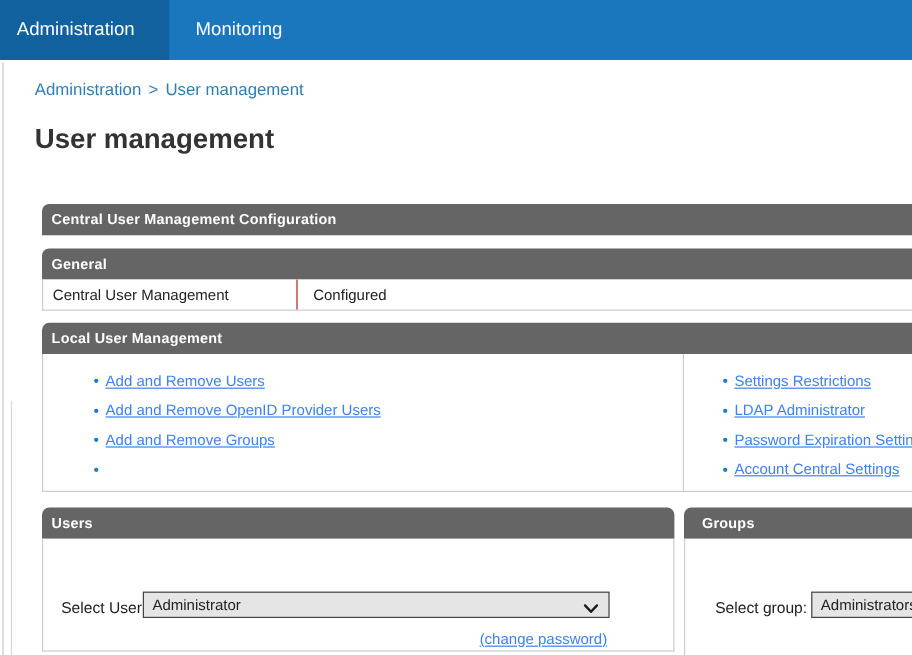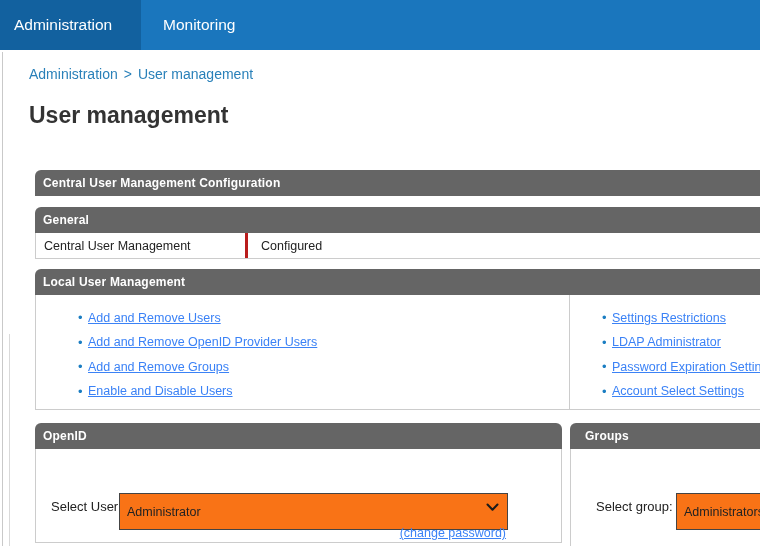--- a/index.html
+++ b/index.html
@@ -24,21 +24,21 @@
   .page-title { position:absolute; left:29px; top:102px; font-size:23px; font-weight:bold; color:#333333; }
   
   .bar { height:26px; background:#656565; color:#ffffff; font-size:12px; font-weight:bold;
          line-height:26px; padding-left:8px; letter-spacing:.2px;
          border-radius:6px 6px 0 0; }
   .wide { position:absolute; left:35px; width:860px; }
   .bar-cumc { top:170px; }
   .bar-general { top:207px; }
   .general-row { top:233px; height:26px; background:#fff; display:flex;
                  border-left:1px solid #cccccc; border-bottom:1px solid #cccccc; font-size:12.5px; }
-  .gcell1 { width:212px; border-right:3px solid #b91c1c; display:flex; align-items:center; padding-left:8px;text-align:right; }
+  .gcell1 { width:212px; border-right:1px solid #b91c1c; display:flex; align-items:center; padding-left:8px;text-align:right; }
   .gcell2 { flex:1; display:flex; align-items:center; padding-left:13px; }
   .bar-lum { top:269px; }
   .lum-content { top:295px; height:115px; background:#fff; display:flex;
                  border-left:1px solid #cccccc; border-bottom:1px solid #cccccc; }
   .lum-left  { width:534px; border-right:1px solid #cccccc; }
   .lum-right { flex:1; }
   ul.linklist { list-style:none; padding-top:16px; }
   .lum-left  ul.linklist { padding-left:42px; }
   .lum-right ul.linklist { padding-left:32px; }
   ul.linklist li { height:13px; margin-bottom:11.5px; font-size:12.5px; display:flex; align-items:center; }
@@ -49,21 +49,21 @@
   .users-card  { left:35px;  width:527px; }
   .groups-card { left:570px; width:330px; }
   .card .bar { border-radius:6px 6px 0 0; }
   .groups-card .bar { padding-left:15px; border-radius:6px 0 0 0; }
   .card-body { position:relative; background:#fff; }
   .users-card  .card-body { height:94px; border-left:1px solid #cccccc; border-right:1px solid #cccccc; border-bottom:1px solid #cccccc; }
   .groups-card .card-body { height:97px; border-left:1px solid #cccccc; }
   .sel-label { position:absolute; top:50px; font-size:13px; color:#222; }
   .users-card  .sel-label { left:15px; }
   .groups-card .sel-label { left:25px; }
-  .selectbox { position:absolute; top:44px; height:37px; background:#f97316; border:1px solid #444444;
+  .selectbox { position:absolute; top:44px; height:22px; background:#e5e5e5; border:1px solid #444444;
                font-size:12.5px; display:flex; align-items:center; padding-left:7px; cursor:pointer; }
   .users-card  .selectbox { left:83px; width:389px; }
   .groups-card .selectbox { left:105px; width:220px; }
   .chev { position:absolute; right:8px; top:7px; }
   .chg-pwd { position:absolute; top:77px; right:55px; font-size:12.5px; }
 </style>
 </head>
 <body>
 
 <div class="topbar">
@@ -103,48 +103,47 @@
       <li>
           <span class="bullet">•</span>
           <a class="link">Add and Remove OpenID Provider Users</a>
         </li>
       <li>
           <span class="bullet">•</span>
           <a class="link">Add and Remove Groups</a>
         </li>
       <li>
           <span class="bullet">•</span>
-          <a class="link">Enable and Disable Users</a>
         </li>
     </ul>
   </div>
   <div class="lum-right">
     <ul class="linklist">
       <li>
           <span class="bullet">•</span>
           <a class="link">Settings Restrictions</a>
         </li>
       <li>
           <span class="bullet">•</span>
           <a class="link">LDAP Administrator</a>
         </li>
       <li>
           <span class="bullet">•</span>
           <a class="link">Password Expiration Settings</a>
         </li>
       <li>
           <span class="bullet">•</span>
-          <a class="link">Account Select Settings</a>
+          <a class="link">Account Central Settings</a>
         </li>
     </ul>
   </div>
 </div>
 
 <div class="card users-card">
-  <div class="bar">OpenID</div>
+  <div class="bar">Users</div>
   <div class="card-body">
     <span class="sel-label">Select User:</span>
     <div class="selectbox">
       <span>Administrator</span>
       <span class="chev">
         <svg width="13" height="9" viewBox="0 0 13 9">
             <path d="M1.5 1.5 L6.5 6.8 L11.5 1.5" fill="none" stroke="#1b1b1b" stroke-width="2" stroke-linecap="round" stroke-linejoin="round"></path>
           </svg>
       </span>
     </div>

